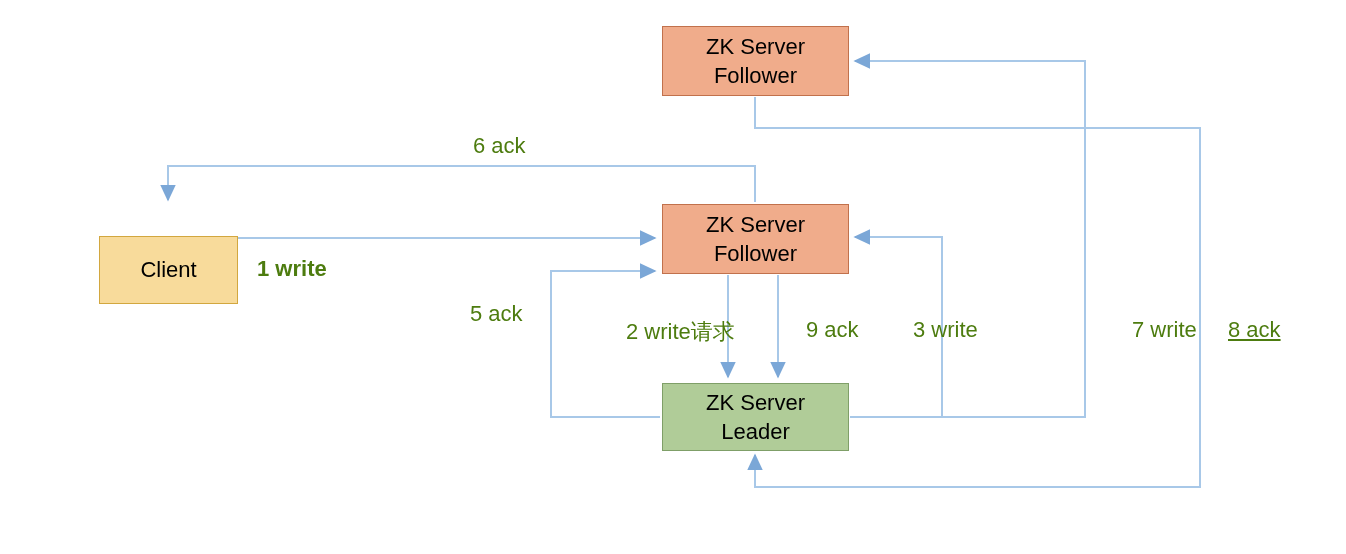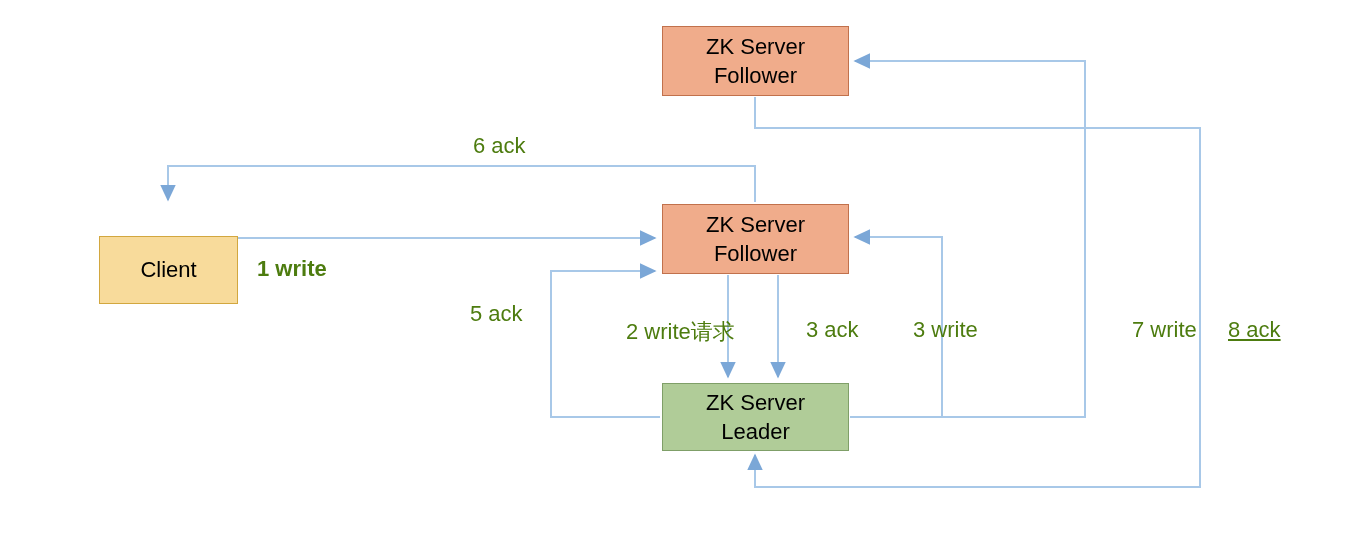--- a/index.html
+++ b/index.html
@@ -97,21 +97,21 @@
   <div class="node node-client" style="left:99px; top:204px; width:139px; height:68px;">
     <span class="ln">Client</span>
   </div>
 
   <div class="edge-label" style="left:257px; top:256px;font-weight:bold;">1 write</div>
 
   <div class="edge-label" style="left:585px; top:317px;margin-left:41px;">2 write请求</div>
 
   <div class="edge-label" style="left:913px; top:317px;">3 write</div>
 
-  <div class="edge-label" style="left:806px; top:317px;">3 ack</div>
+  <div class="edge-label" style="left:806px; top:317px;">9 ack</div>
 
   <div class="edge-label" style="left:470px; top:301px;">5 ack</div>
 
   <div class="edge-label" style="left:473px; top:133px;">6 ack</div>
 
   <div class="edge-label" style="left:1132px; top:317px;">7 write</div>
 
   <div class="edge-label" style="left:1228px; top:317px;text-decoration:underline;">8 ack</div>
 
 </div>

